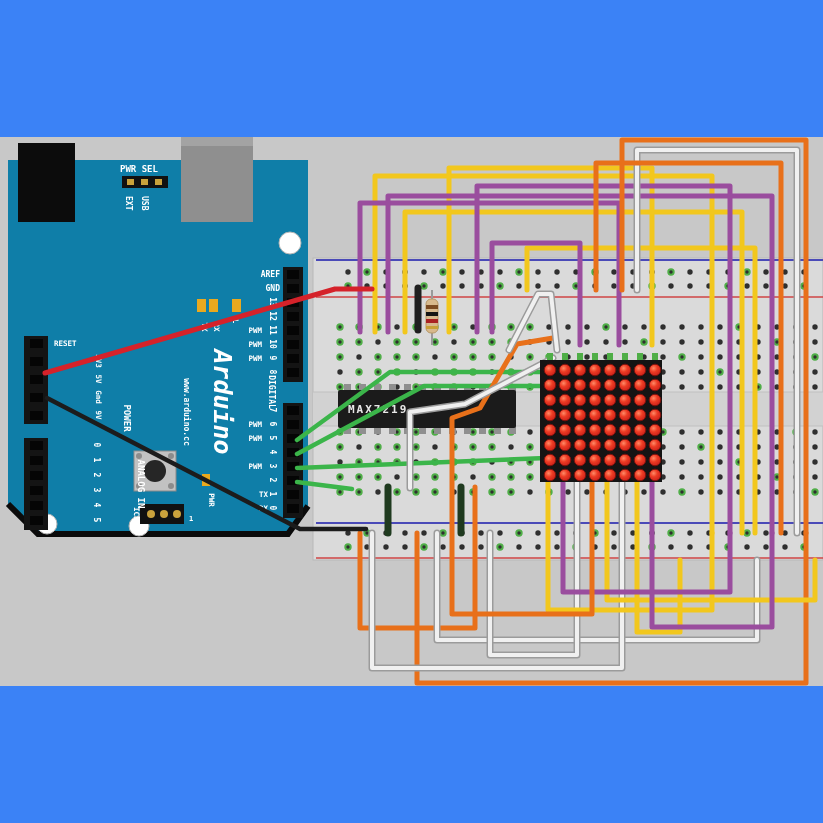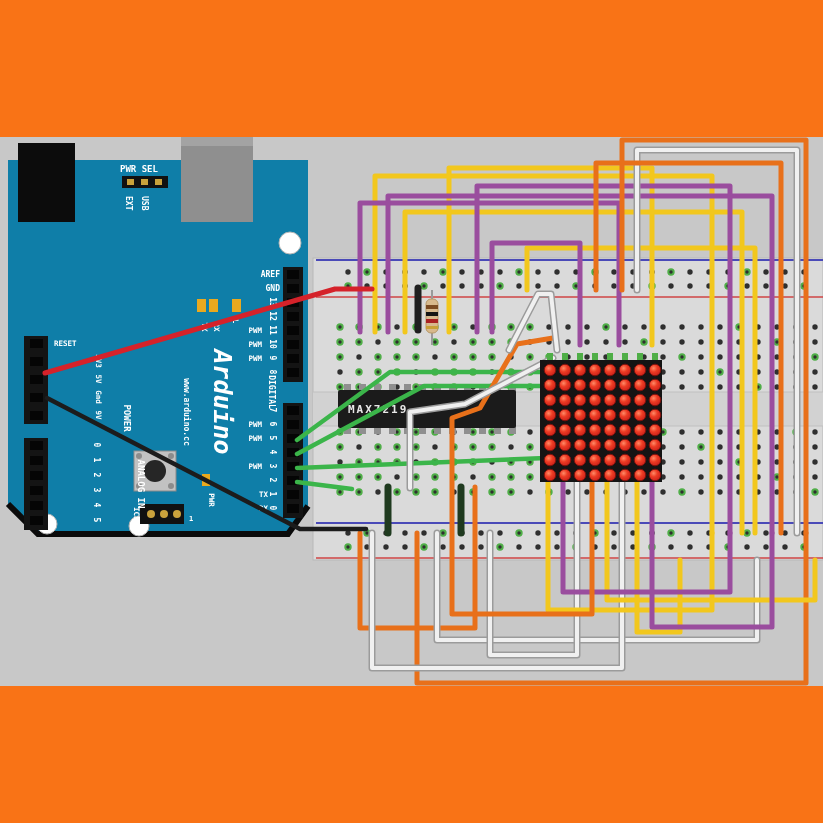--- a/index.html
+++ b/index.html
@@ -1,16 +1,16 @@
 <!DOCTYPE html>
 <html><head>
 <meta charset="utf-8">
 <style>
   html,body{margin:0;padding:0;background:#ffffff;}
-  .stage{position:relative;width:823px;height:823px;background:#f97316;overflow:hidden;
+  .stage{position:relative;width:823px;height:823px;background:#3b82f6;overflow:hidden;
          font-family:"DejaVu Sans Mono","Liberation Mono",monospace;}
   svg text{font-family:"DejaVu Sans Mono","Liberation Mono",monospace;font-weight:bold;}
   .lbl{fill:#ffffff;}
   .chiplbl{fill:#e8e8e8;letter-spacing:2px;}
 </style>
 </head>
 <body>
 
 <div class="stage">
 <svg id="scene" width="823" height="823" viewBox="0 0 823 823">

